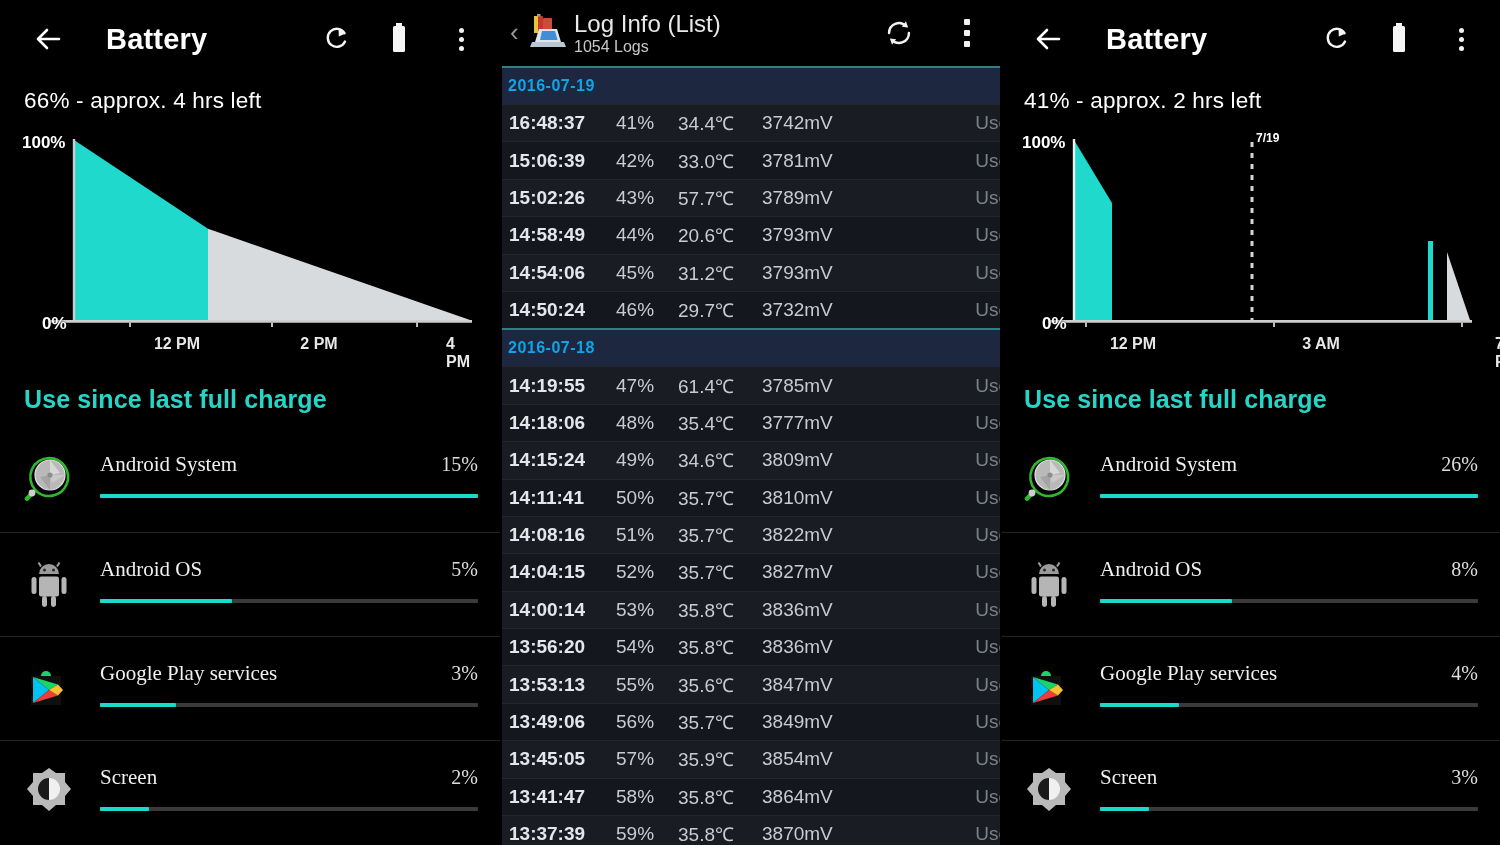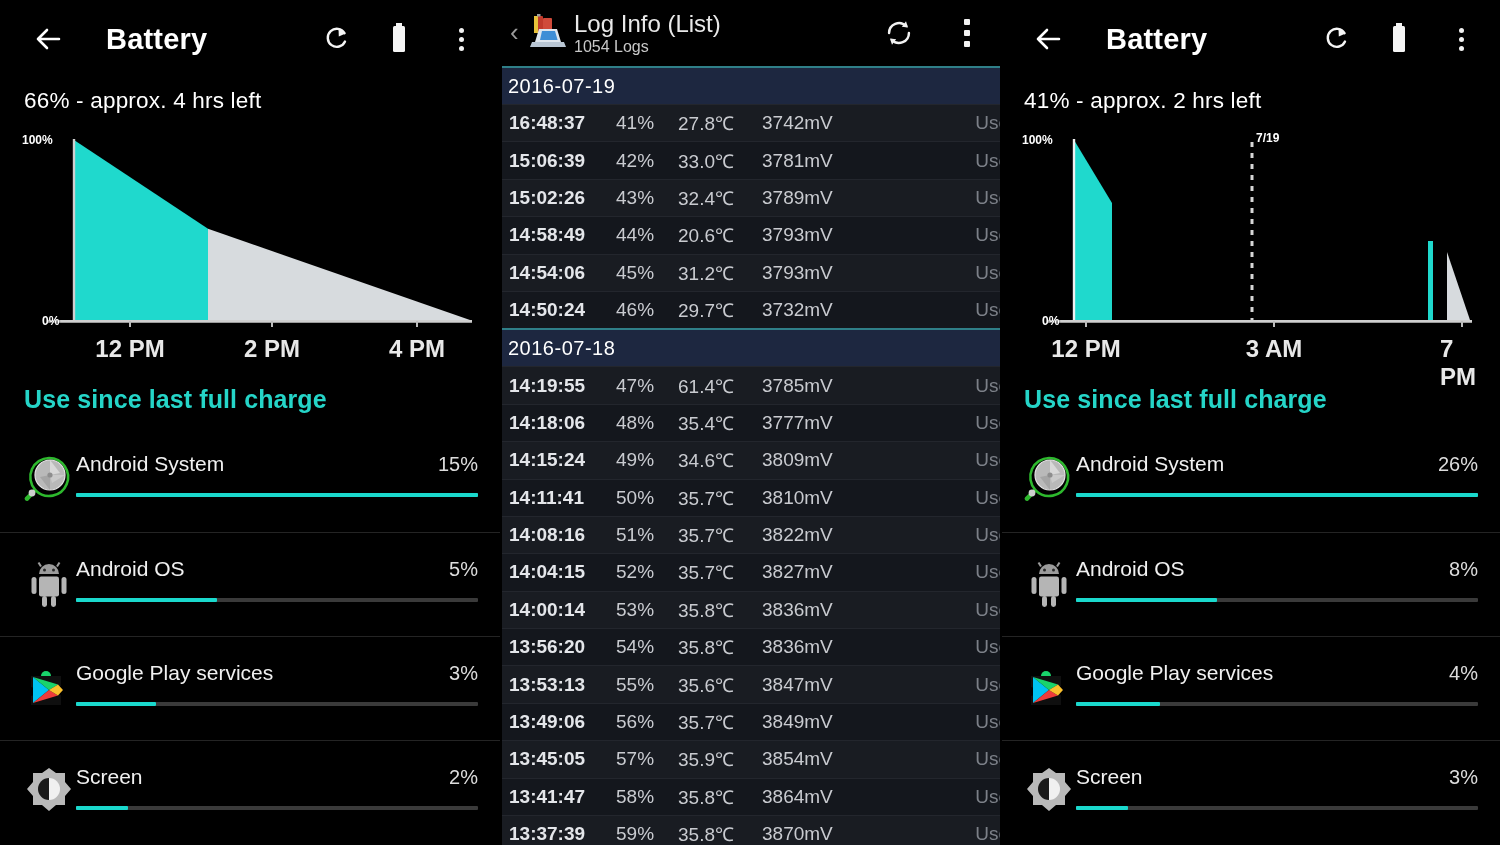--- a/index.html
+++ b/index.html
@@ -34,49 +34,50 @@
   
   .bat-summary {
     color: #fff; font-size: 22.5px; padding: 10px 0 0 24px; letter-spacing: .2px;
     white-space: nowrap;
   }
 
   
   .chart-wrap { position: relative; height: 245px; margin-top: 14px; }
   .chart-wrap svg { display: block; }
   .axis-label {
-    position: absolute; color: #ffffff; font-size: 12px; font-weight: bold;
+    position: absolute; color: #ffffff; font-size: 17px; font-weight: bold;
     text-shadow: 0 0 2px #000;
   }
   .lbl-100 { left: 22px; top: 5px; }
   .lbl-0   { left: 42px; top: 186px; }
   .tick-label {
-    position: absolute; top: 207px; color: #e8e8e8; font-size: 24px; font-weight: bold;
+    position: absolute; top: 207px; color: #e8e8e8; font-size: 16px; font-weight: bold;
     transform: translateX(-50%);
+    margin-left: 47px;
   }
   .day-divider-label {
     position: absolute; color: #fff; font-size: 12px; font-weight: bold; top: 3px;
   }
 
   
   .use-since {
     color: #25d5c8; font-size: 25px; font-weight: bold; padding: 12px 0 0 24px;
     letter-spacing: .1px;
   }
 
   
   .app-list { margin-top: 14px; }
   .app-row {
     position: relative; height: 104px; display: flex; align-items: flex-start;
     border-top: 1px solid #242424; padding-top: 24px; cursor: pointer;
   }
   .app-row:first-child { border-top: none; }
   .app-icon { width: 54px; height: 54px; margin-left: 22px; flex: 0 0 auto; position: relative; }
   .app-icon svg { display: block; }
-  .app-body { flex: 1 1 auto; margin-right: 22px; position: relative; }
+  .app-body { flex: 1 1 auto; margin-left: 24px; margin-right: 22px; position: relative; font-family: Liberation Serif, serif; }
   .app-name-row { display: flex; align-items: baseline; }
   .app-name { color: #f0f0f0; font-size: 21px; white-space: nowrap; }
   .app-pct  { color: #dcdcdc; font-size: 20px; margin-left: auto; }
   .app-bar {
     margin-top: 17px; height: 4px; background: #3a3a3a; position: relative; border-radius: 1px;
   }
   .app-bar > span { position: absolute; left: 0; top: 0; bottom: 0; background: #1ad9cd; border-radius: 1px; }
 
   
   .log-header {
@@ -91,21 +92,21 @@
   .log-titles { margin-left: 4px; }
   .log-title { color: #e9e9e9; font-size: 24px; line-height: 26px; white-space: nowrap; }
   .log-sub   { color: #c8c8c8; font-size: 16px; line-height: 19px; }
   .log-actions { margin-left: auto; display: flex; align-items: center; gap: 34px; }
 
   .date-band {
     height: 38px; background: #1d2740; border-top: 2px solid #2f7f88;
     display: flex; align-items: center; padding-left: 8px;
   }
   .date-band span {
-    color: #ffffff; font-size: 20px; font-weight: normal; letter-spacing: .5px;
+    color: #0ea5e9; font-size: 16px; font-weight: bold; letter-spacing: .5px;
   }
   .log-row {
     height: 37.4px; display: flex; align-items: center;
     border-top: 1px solid #23262d; background: #191c22; cursor: pointer;
   }
   .log-row:nth-child(even) { background: #14171d; }
   .log-row > div { color: #c9cbd0; font-size: 19px; white-space: nowrap; }
   .c-time { width: 116px; padding-left: 9px; font-weight: bold; color: #e4e6ea !important; }
   .c-pct  { width: 62px; }
   .c-temp { width: 84px; }
@@ -313,35 +314,35 @@
 
     <div>
 
       <div class="date-band">
         <span>2016-07-19</span>
       </div>
       <div>
         <div class="log-row">
           <div class="c-time">16:48:37</div>
           <div class="c-pct">41%</div>
-          <div class="c-temp">27.8℃</div>
+          <div class="c-temp">34.4℃</div>
           <div class="c-volt">3742mV</div>
           <div class="c-use">Use</div>
         </div>
         <div class="log-row">
           <div class="c-time">15:06:39</div>
           <div class="c-pct">42%</div>
           <div class="c-temp">33.0℃</div>
           <div class="c-volt">3781mV</div>
           <div class="c-use">Use</div>
         </div>
         <div class="log-row">
           <div class="c-time">15:02:26</div>
           <div class="c-pct">43%</div>
-          <div class="c-temp">32.4℃</div>
+          <div class="c-temp">57.7℃</div>
           <div class="c-volt">3789mV</div>
           <div class="c-use">Use</div>
         </div>
         <div class="log-row">
           <div class="c-time">14:58:49</div>
           <div class="c-pct">44%</div>
           <div class="c-temp">20.6℃</div>
           <div class="c-volt">3793mV</div>
           <div class="c-use">Use</div>
         </div>

